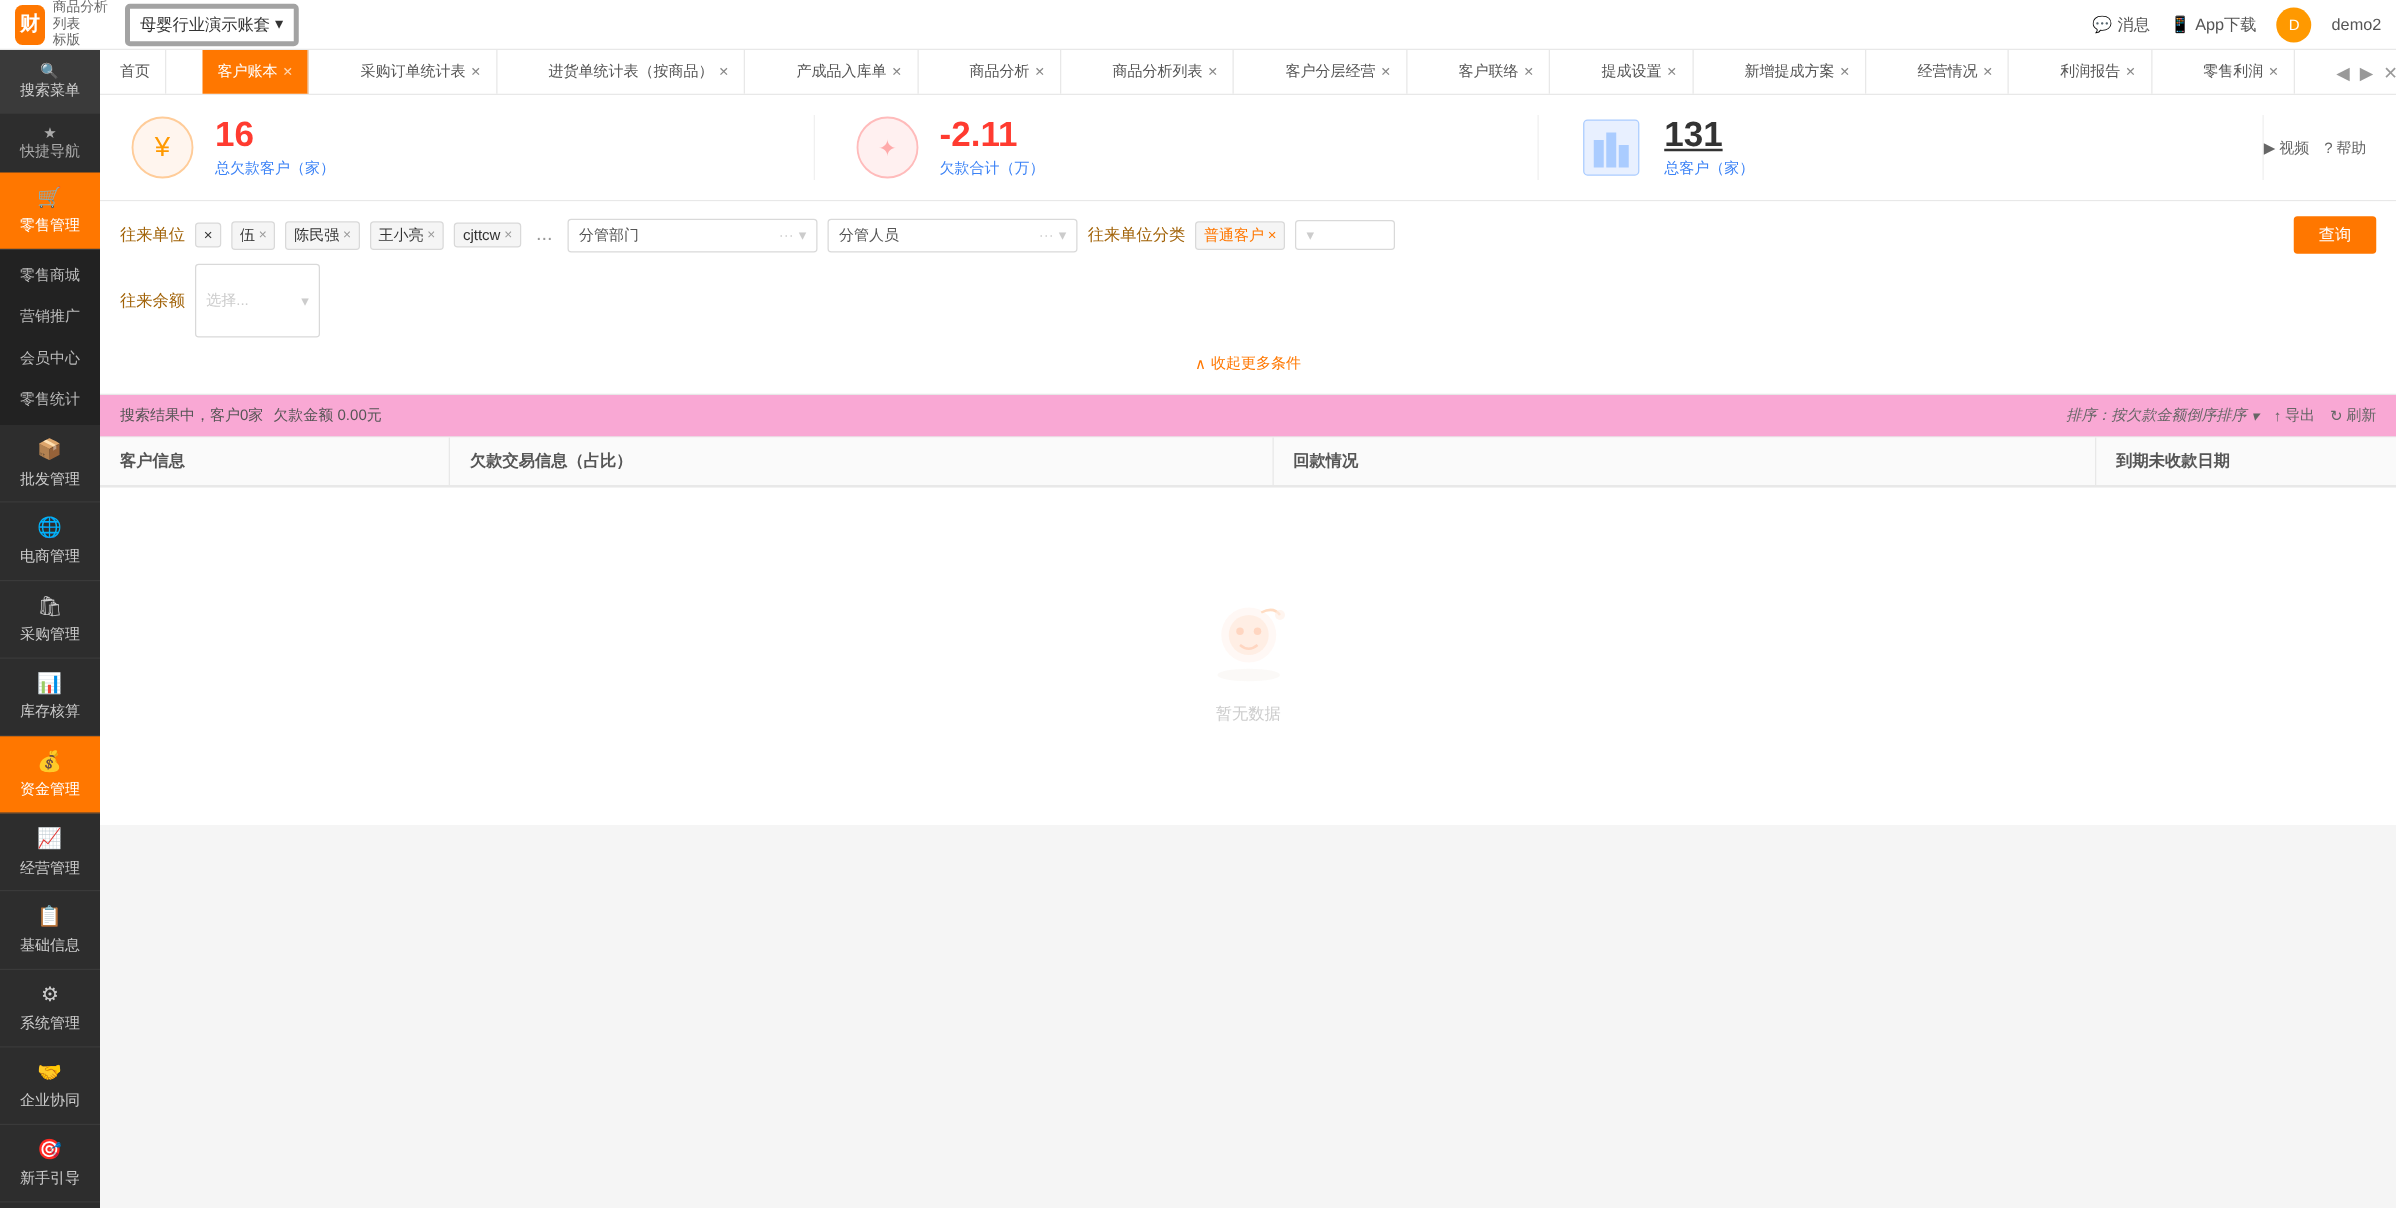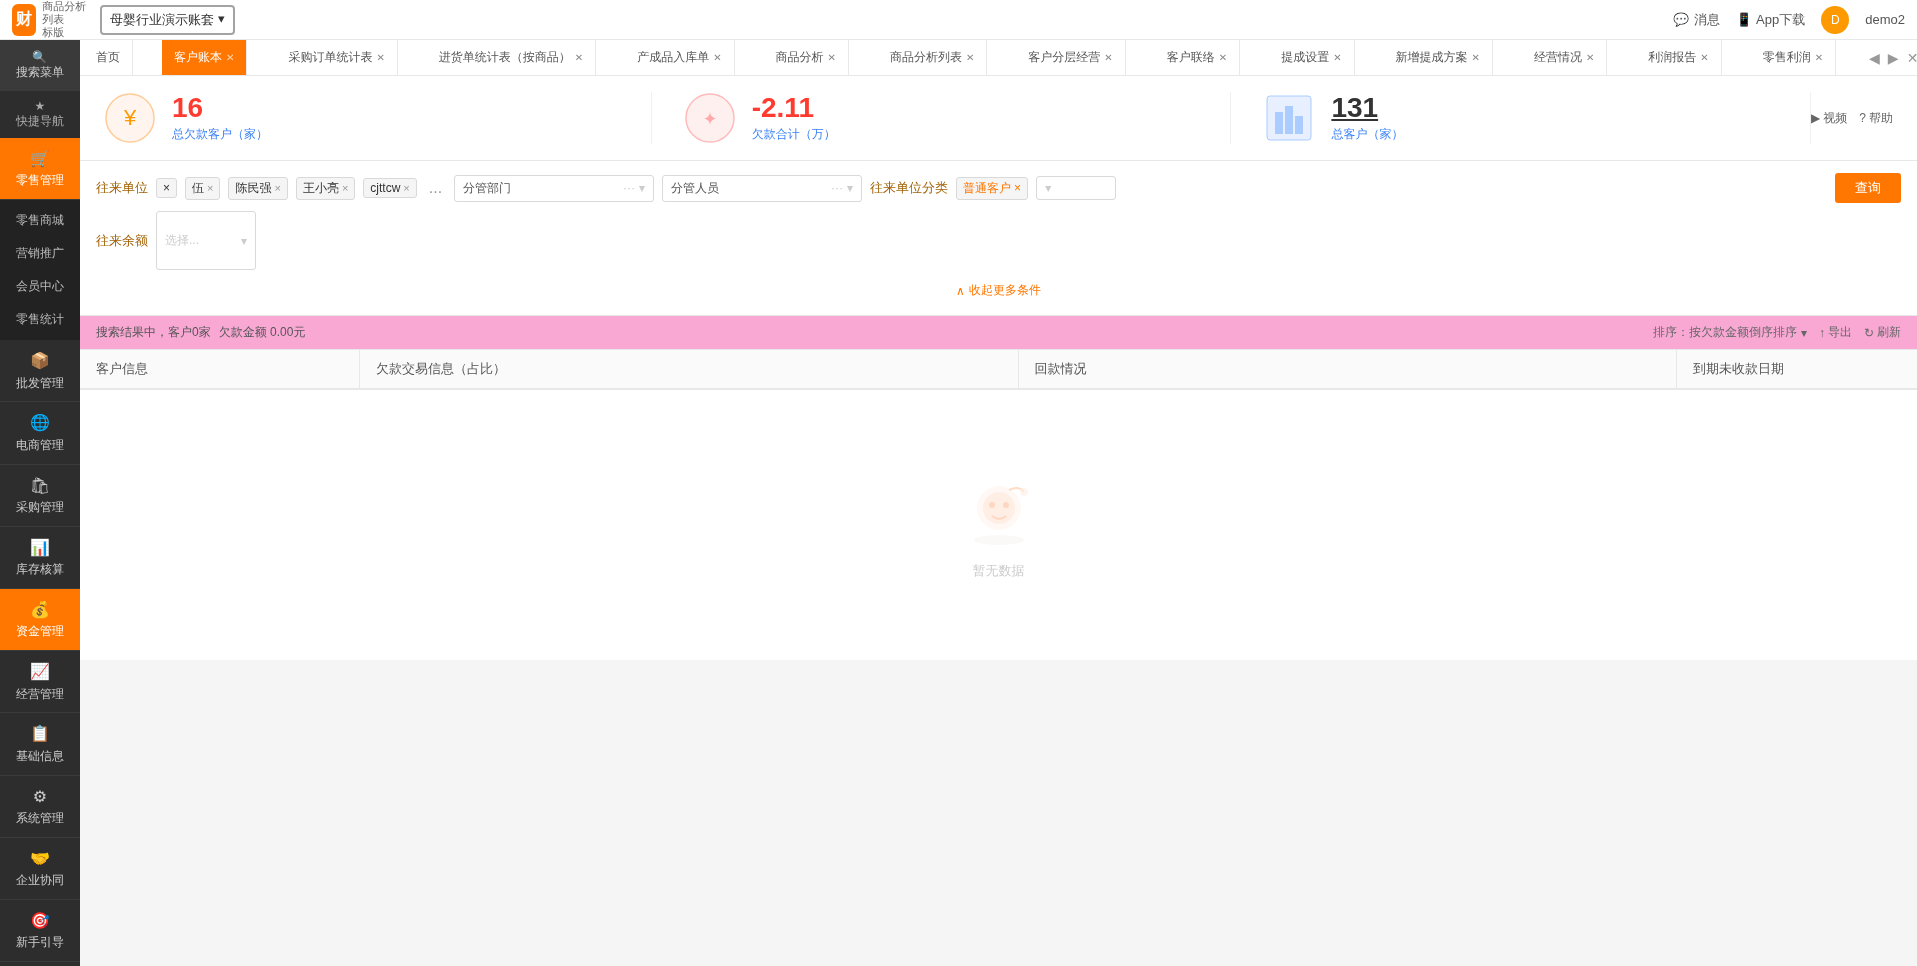--- a/index.html
+++ b/index.html
@@ -15,21 +15,21 @@
       padding: 0 12px;
       border-bottom: 1px solid #e8e8e8;
       position: fixed;
       top: 0; left: 0; right: 0;
       z-index: 100;
     }
     .top-bar-left { display: flex; align-items: center; gap: 8px; }
     .logo-area { display: flex; align-items: center; gap: 6px; width: 80px; }
     .logo-icon { width: 32px; height: 32px; background: #ff7700; border-radius: 6px; display: flex; align-items: center; justify-content: center; color: white; font-size: 16px; font-weight: bold; }
     .logo-text { font-size: 11px; color: #666; line-height: 1.2; }
-    .workspace-selector { display: flex; gap: 4px; font-size: 13px; color: #333; cursor: pointer; padding: 4px 8px; border: 2px solid #a3a3a3; border-radius: 4px; }
+    .workspace-selector { display: flex; gap: 4px; font-size: 13px; color: #333; cursor: pointer; padding: 4px 8px; border: 4px solid #a3a3a3; border-radius: 4px; }
     .top-bar-right { display: flex; align-items: center; gap: 16px; font-size: 13px; color: #555; }
     .top-btn { display: flex; align-items: center; gap: 4px; cursor: pointer; }
     .avatar { width: 28px; height: 28px; border-radius: 50%; background: #ff9900; display: flex; align-items: center; justify-content: center; color: white; font-size: 12px; }
 
     
     .nav-tabs {
       height: 36px;
       background: #fff;
       display: flex;
       align-items: center;
@@ -230,35 +230,35 @@
       justify-content: space-between;
       padding: 8px 16px;
       background: #f9a8d4;
       border-bottom: 1px solid #e8e8e8;
       font-size: 12px;
       color: #555;
     }
     .results-info { display: flex; align-items: center; gap: 8px; }
     .results-actions { display: flex; align-items: center; gap: 12px; }
     .results-actions span { cursor: pointer; display: flex; align-items: center; gap: 3px; color: #666; }
-    .sort-select { display: flex; align-items: center; gap: 4px; cursor: pointer; color: #555; }
+    .sort-select { display: flex; align-items: center; gap: 4px; cursor: pointer; color: #555; font-style: italic; }
 
     
     .table-container { background: #fff; margin: 0; }
     .table-header {
       display: grid;
       grid-template-columns: 280px 1fr 1fr 240px;
       border-bottom: 2px solid #e8e8e8;
       background: #fafafa;
     }
     .table-header-cell {
       padding: 10px 16px;
       font-size: 13px;
       color: #555;
-      font-weight: 400;
+      font-weight: 700;
       border-right: 1px solid #e8e8e8;
     }
     .table-header-cell:last-child { border-right: none; }
 
     
     .empty-state {
       display: flex;
       flex-direction: column;
       align-items: center;
       justify-content: center;

